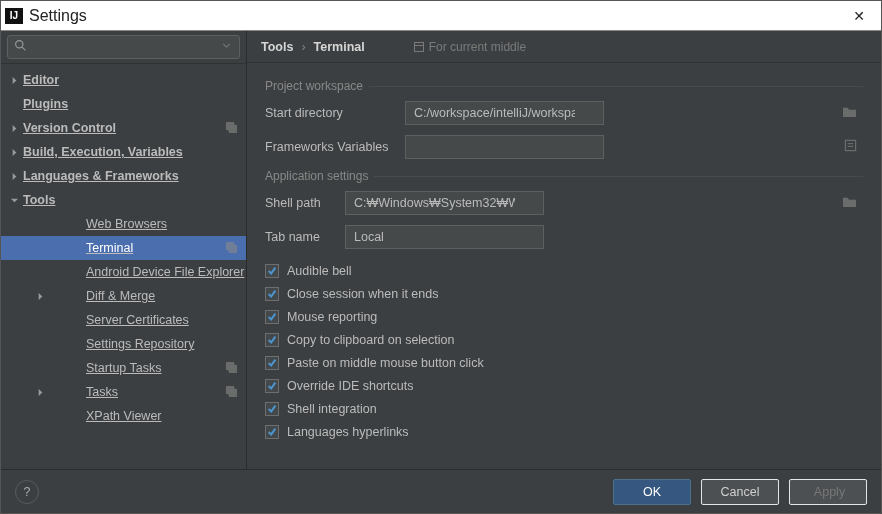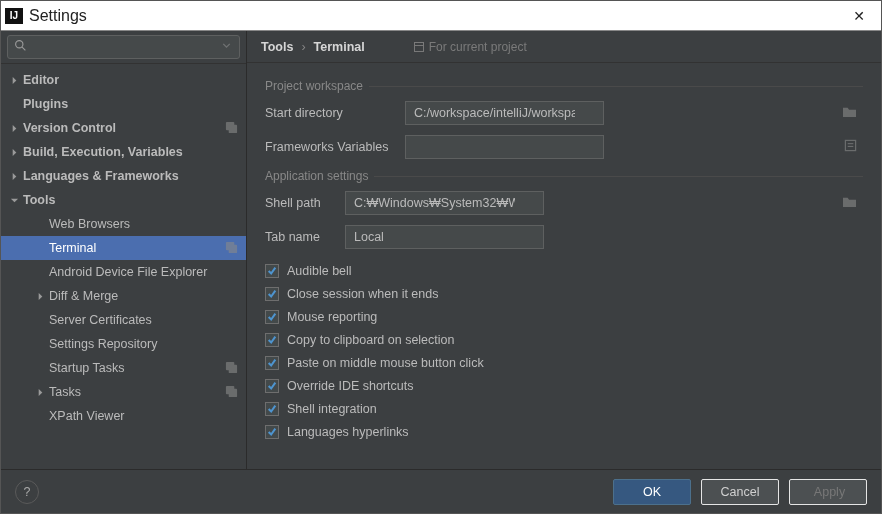--- a/index.html
+++ b/index.html
@@ -16,31 +16,31 @@
   .main { flex:1; display:flex; min-height:0; }
 
   
   .sidebar { width: 246px; background:#3c3f41; border-right:1px solid #2b2b2b; display:flex; flex-direction:column; }
   .search-wrap { padding:4px 6px; border-bottom:1px solid #323232; }
   .search { display:flex; align-items:center; height:24px; background:#45494a; border:1px solid #5e6060; border-radius:3px; padding:0 6px; }
   .search svg { width:13px; height:13px; fill:#9a9a9a; }
   .search input { flex:1; background:transparent; border:none; outline:none; color:#bbb; font-size:12px; margin-left:4px; }
 
   .tree { flex:1; overflow:auto; padding-top:4px; }
-  .tree-item { display:flex; align-items:center; height:24px; cursor:pointer; position:relative; }
+  .tree-item { display:flex; align-items:center; height:24px; cursor:pointer; position:relative;text-decoration:underline; }
   .tree-item .arrow { width:10px; height:10px; display:flex; align-items:center; justify-content:center; }
   .tree-item .arrow svg { width:9px; height:9px; fill:#9a9a9a; }
   .tree-item .label { color:#bbbbbb; }
   .tree-item.bold .label { font-weight:600; }
   .tree-item.selected { background:#4b6eaf; }
   .tree-item.selected .label { color:#ffffff; }
   .tree-item .badge { position:absolute; right:8px; top:5px; opacity:.6; }
   .lv0 { padding-left:22px; }
   .lv0 .arrow { margin-left:-14px; margin-right:4px; }
-  .lv1 { padding-left:48px; }
+  .lv1 { padding-left:48px;gap:37px; }
   .lv1 .arrow { margin-left:-14px; margin-right:4px; }
 
   
   .content { flex:1; display:flex; flex-direction:column; min-width:0; }
   .crumb { height:32px; display:flex; align-items:center; padding:0 14px; border-bottom:1px solid #323232; gap:8px; }
   .crumb .c1 { color:#d6d6d6; font-weight:600; }
   .crumb .sep { color:#888; }
   .crumb .c2 { color:#d6d6d6; font-weight:600; }
   .crumb .proj { color:#7a7a7a; display:flex; align-items:center; gap:4px; margin-left:40px; font-size:12px; }
   .crumb .proj svg { width:12px; height:12px; stroke:#7a7a7a; fill:none; }
@@ -213,21 +213,21 @@
   <div class="content">
     <div class="crumb">
       <span class="c1">Tools</span>
       <span class="sep">›</span>
       <span class="c2">Terminal</span>
       <span class="proj">
         <svg viewBox="0 0 16 16">
             <rect x="2" y="2" width="12" height="12" stroke-width="1.3"></rect>
             <rect x="2" y="2" width="12" height="4" stroke-width="1.3"></rect>
           </svg>
-        <span>For current project</span>
+        <span>For current middle</span>
       </span>
     </div>
 
     <div class="panel">
 
       <div class="group-title">
           <span>Project workspace</span>
         </div>
 
       <div class="row">

